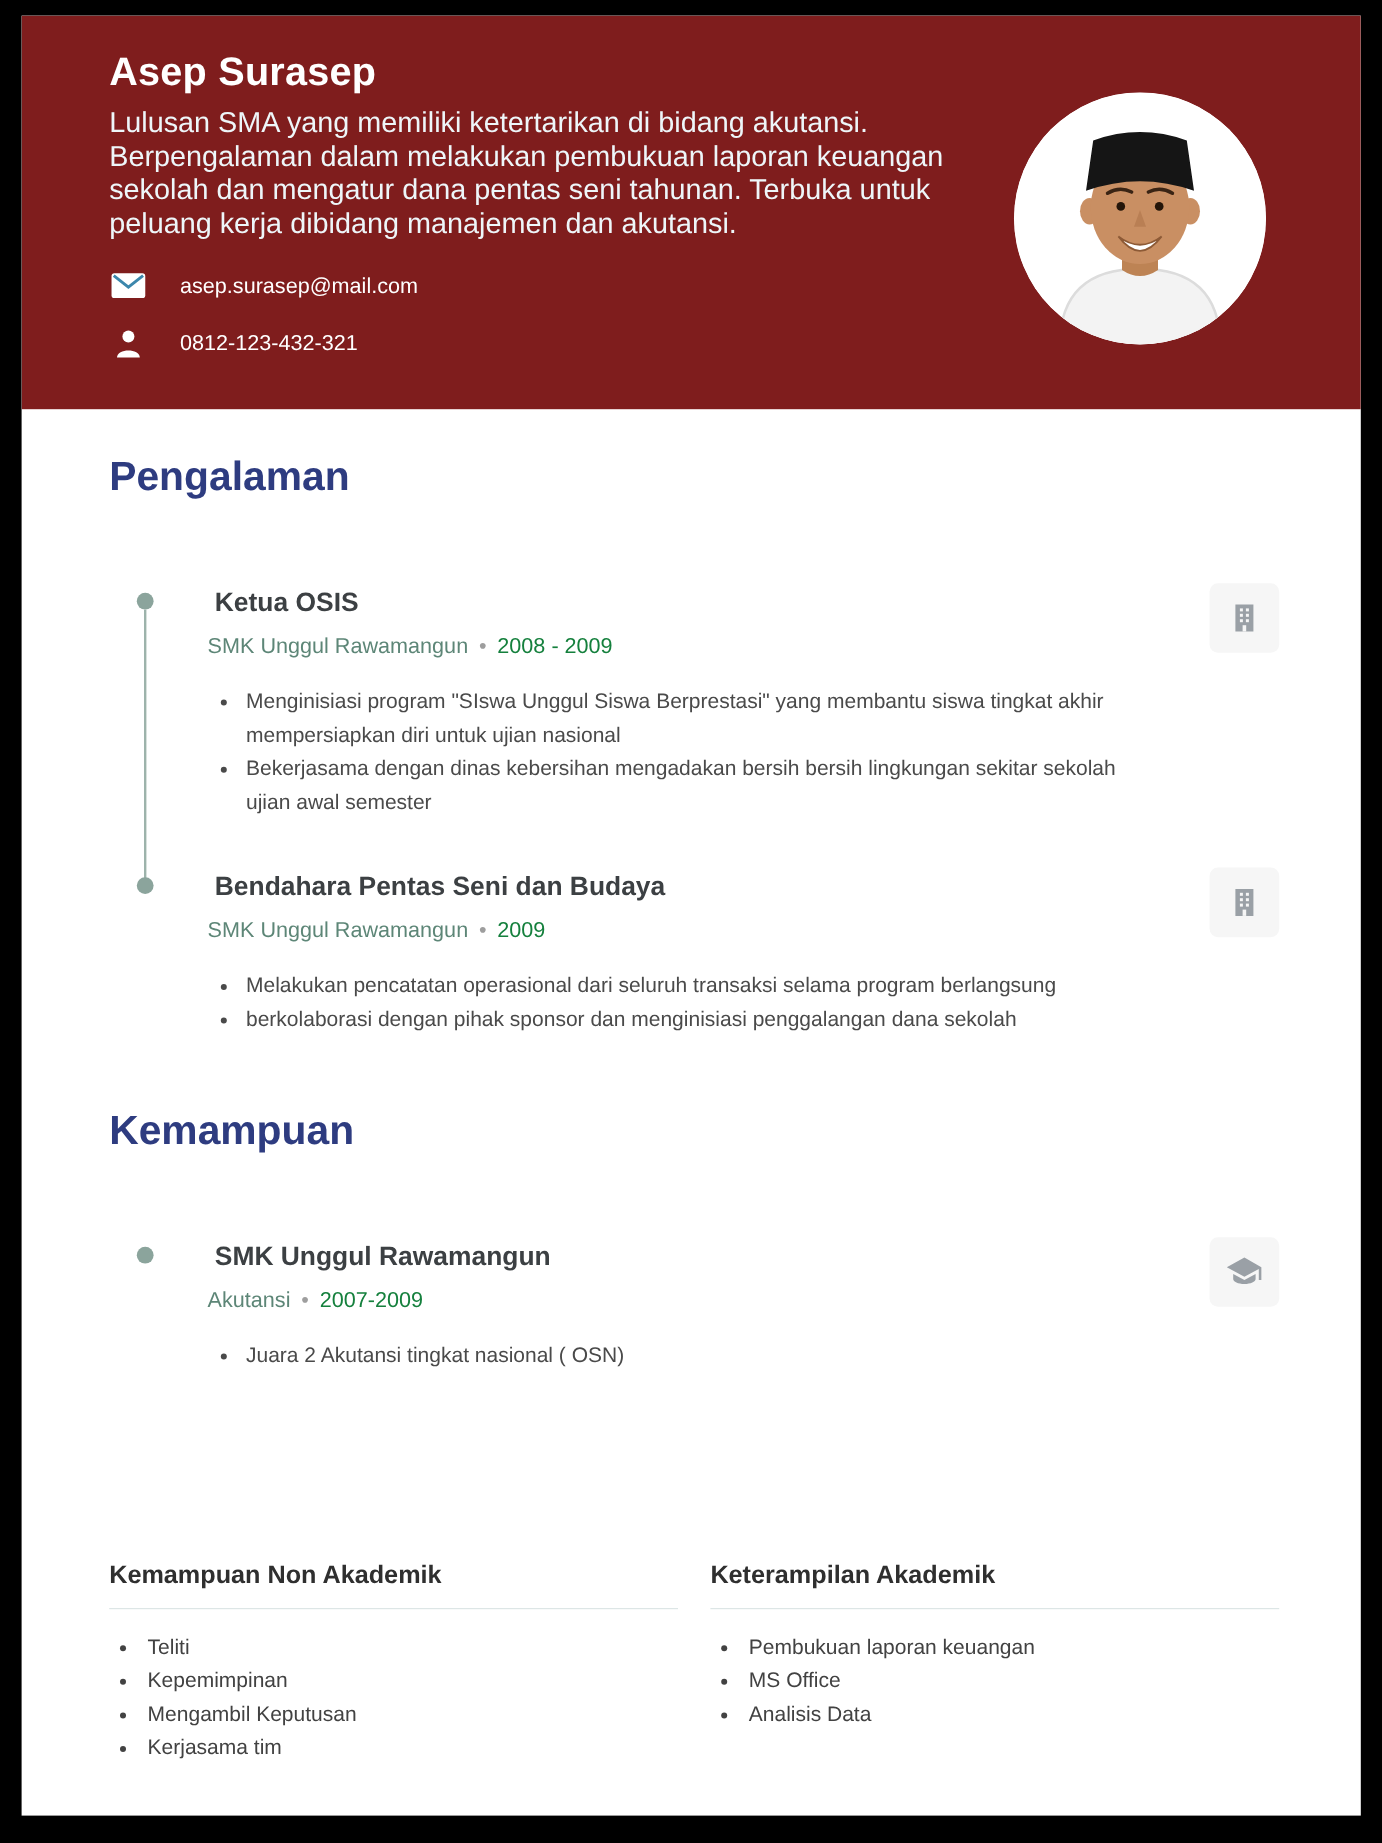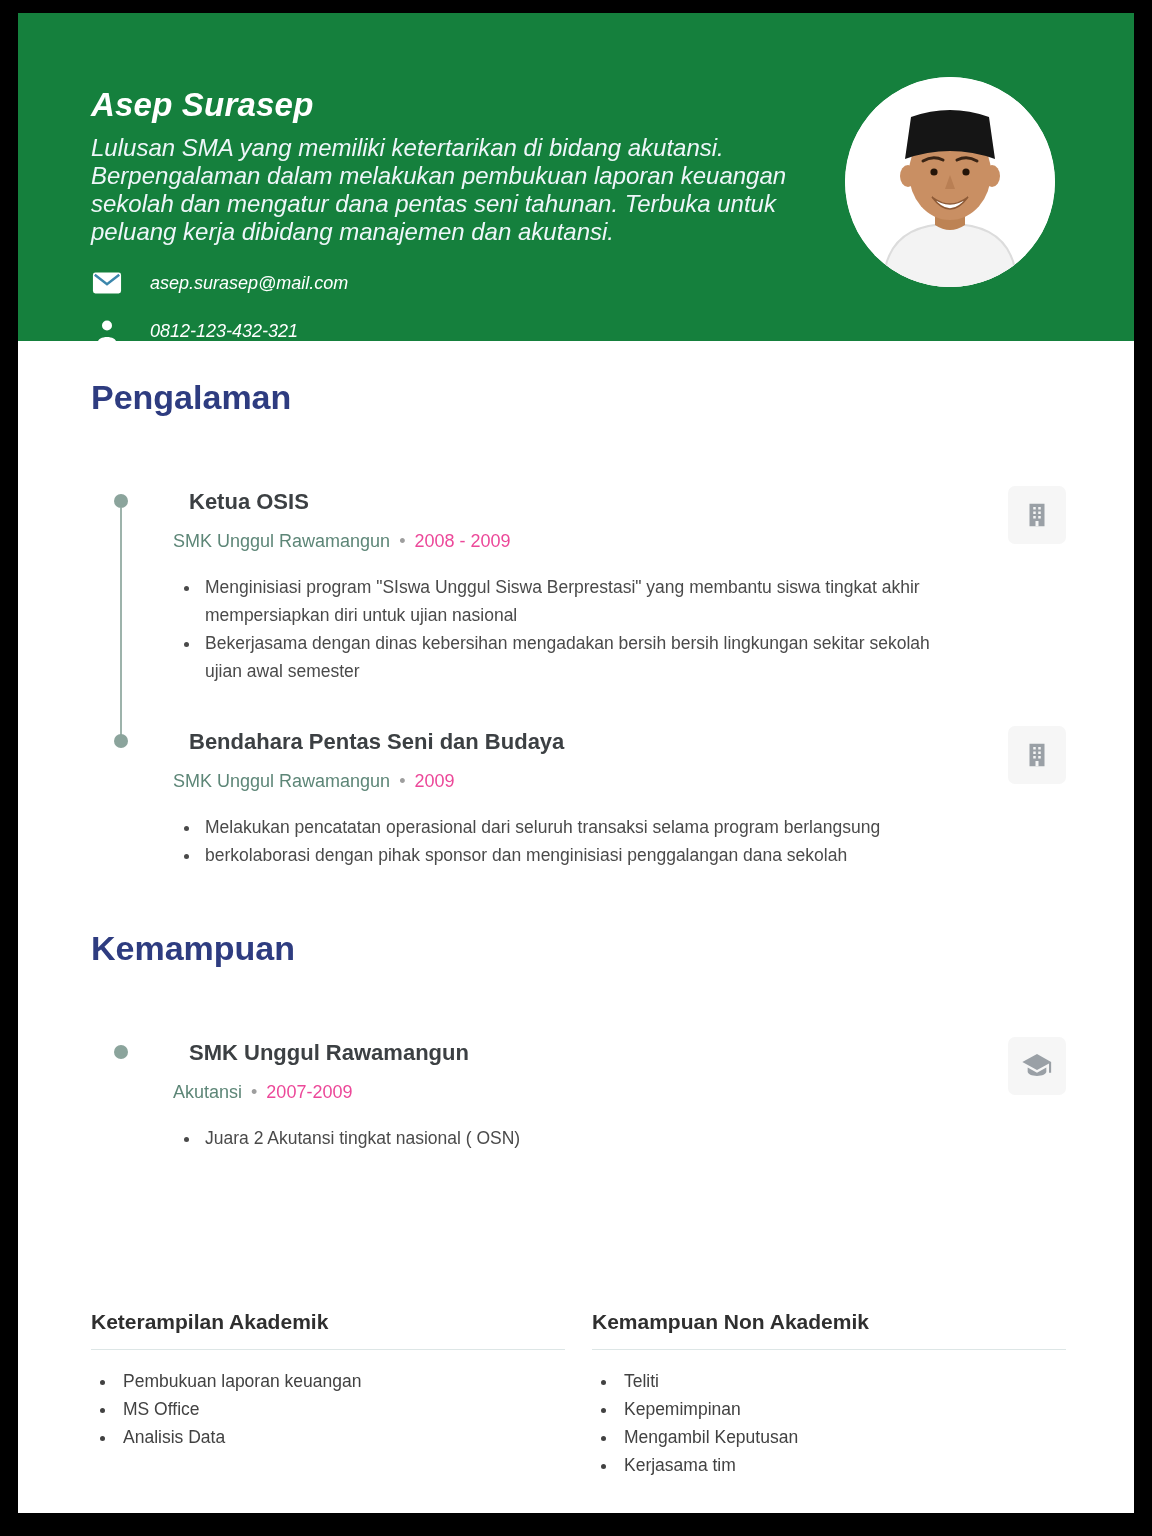--- a/index.html
+++ b/index.html
@@ -7,47 +7,47 @@
     width:1152px;height:1536px;background:#000;position:relative;
     font-family:"Liberation Sans", sans-serif;
     -webkit-font-smoothing:antialiased;
   }
   .page{
     position:absolute;left:18px;top:13px;width:1116px;height:1500px;
     background:#ffffff;overflow:hidden;
   }
   
   .header{
-    position:relative;height:328px;background:#15803d;color:#fff;
-    padding:73px 0 0 73px;box-sizing:border-box;font-style:italic;
+    position:relative;height:328px;background:#7f1d1d;color:#fff;
+    padding:28px 0 0 73px;box-sizing:border-box;
   }
   .person-name{font-size:33px;font-weight:bold;margin:0;letter-spacing:.2px;}
   .summary{width:700px;font-size:24px;line-height:28px;margin:10px 0 0;color:#eef6f9;}
   .contact-row{display:flex;align-items:center;gap:27px;font-size:18px;}
   .contact-row.email{margin-top:24px;}
   .contact-row.phone{margin-top:22px;}
   .contact-icon{width:32px;height:26px;display:flex;align-items:center;justify-content:center;}
   .avatar{
     position:absolute;left:827px;top:64px;width:210px;height:210px;
     border-radius:50%;overflow:hidden;background:#fff;
   }
   
   .section{margin:37px 68px 0 73px;}
   .section.education{margin-top:60px;}
   .section-title{font-size:34px;color:#2e3c80;font-weight:bold;margin:0;}
   .entries{margin-top:72px;position:relative;}
   .entry{position:relative;padding-left:82px;padding-right:130px;}
   .entry + .entry{margin-top:44px;}
   .timeline-dot{position:absolute;left:23px;top:5px;width:14px;height:14px;border-radius:50%;background:#8ba49c;}
   .timeline-line{position:absolute;left:29px;top:19px;width:2px;height:calc(100% + 40px);background:#9db3ab;}
-  .entry-title{font-size:22px;font-weight:bold;color:#3c4043;margin:16px;}
+  .entry-title{font-size:22px;font-weight:bold;color:#3c4043;margin:6px;}
   .entry-sub{margin-top:13px;font-size:18px;}
   .org{color:#5d8677;}
   .sep{color:#9e9e9e;margin:0 9px;}
-  .period{color:#ec4899;}
+  .period{color:#15803d;}
   .entry-bullets{margin:21px 0 0;padding-left:28px;font-size:17.5px;line-height:28px;color:#4a4a4a;}
   .entry-bullets li{padding-left:4px;}
   .icon-card{
     position:absolute;right:0;top:-3px;width:58px;height:58px;border-radius:7px;
     background:#f6f6f6;display:flex;align-items:center;justify-content:center;
   }
   
   .skills-row{display:flex;gap:27px;margin:158px 68px 0 73px;}
   .skills-col{flex:1;}
   .skills-title{
@@ -181,33 +181,33 @@
           </svg>
         </span>
       </div>
 
     </div>
   </section>
 
   <div class="skills-row">
 
     <div class="skills-col">
-      <h3 class="skills-title">Keterampilan Akademik</h3>
-      <ul class="skills-list">
-        <li>Pembukuan laporan keuangan</li>
-        <li>MS Office</li>
-        <li>Analisis Data</li>
-      </ul>
-    </div>
-
-    <div class="skills-col">
       <h3 class="skills-title">Kemampuan Non Akademik</h3>
       <ul class="skills-list">
         <li>Teliti</li>
         <li>Kepemimpinan</li>
         <li>Mengambil Keputusan</li>
         <li>Kerjasama tim</li>
       </ul>
     </div>
 
+    <div class="skills-col">
+      <h3 class="skills-title">Keterampilan Akademik</h3>
+      <ul class="skills-list">
+        <li>Pembukuan laporan keuangan</li>
+        <li>MS Office</li>
+        <li>Analisis Data</li>
+      </ul>
+    </div>
+
   </div>
 
 </div>
 
 </body></html>

